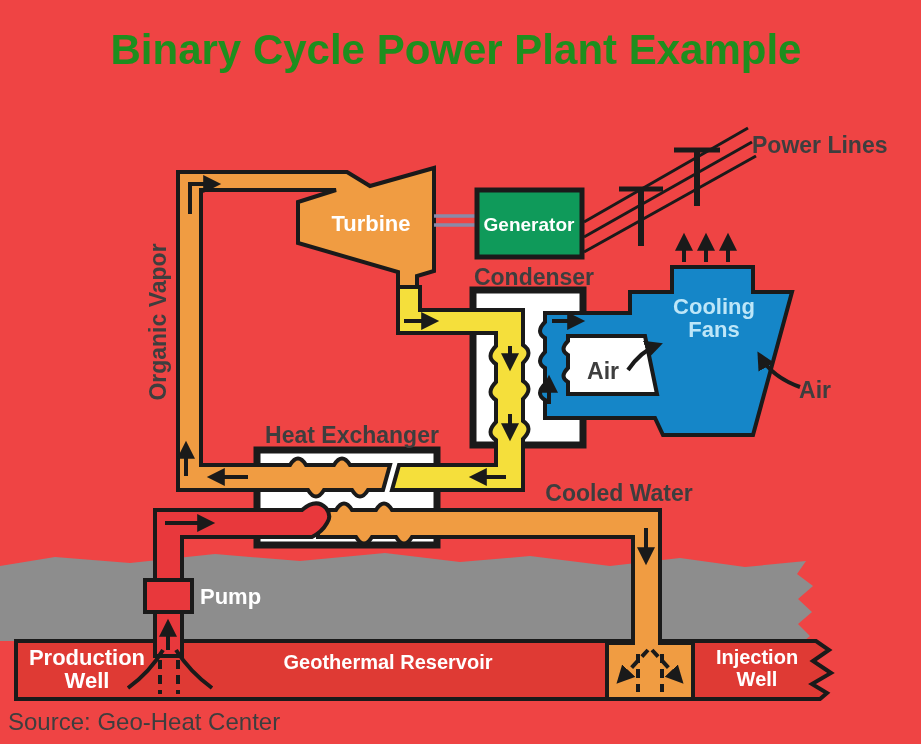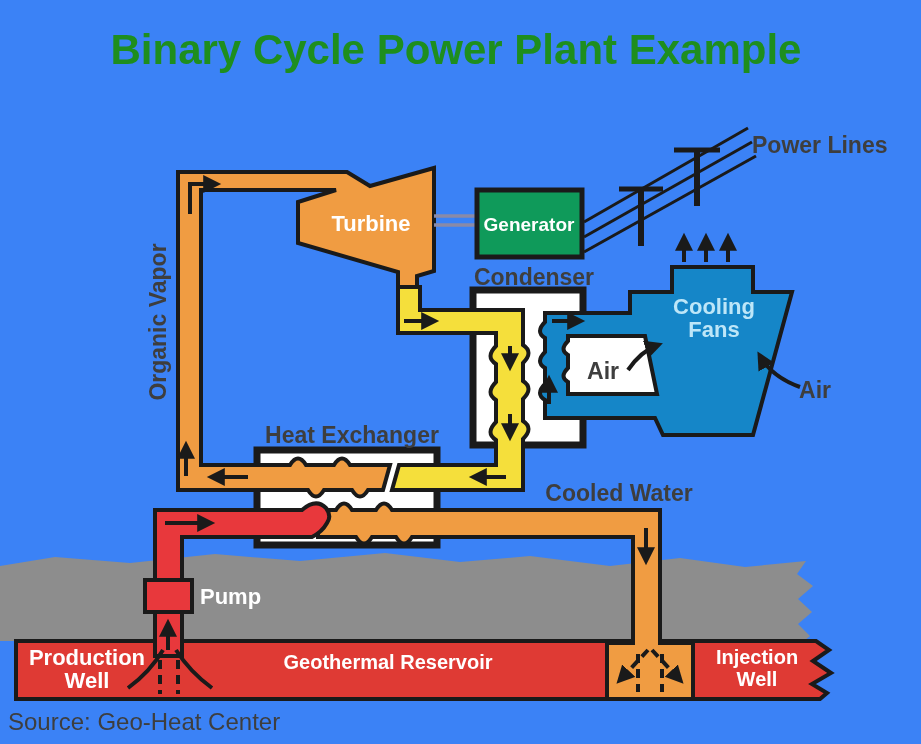--- a/index.html
+++ b/index.html
@@ -1,16 +1,16 @@
 <!DOCTYPE html>
 <html><head>
 <meta charset="utf-8">
 <style>
   html,body{margin:0;padding:0;background:#ffffff;}
-  .page{width:921px;height:744px;position:relative;background:#3b82f6;font-family:"Liberation Sans",sans-serif;}
+  .page{width:921px;height:744px;position:relative;background:#ef4444;font-family:"Liberation Sans",sans-serif;}
   svg{display:block;}
   
   .f-orange{fill:#F09C42;stroke:#1A1A1A;stroke-width:4;}
   .f-yellow{fill:#F5DF3B;stroke:#1A1A1A;stroke-width:4;}
   .f-red{fill:#E8383C;stroke:#1A1A1A;stroke-width:4;}
   .f-blue{fill:#1586C8;stroke:#1A1A1A;stroke-width:4;}
   .f-white{fill:#ffffff;stroke:#1A1A1A;stroke-width:4;}
   .f-ground{fill:#8D8D8D;stroke:none;}
   .f-reservoir{fill:#DF3A34;stroke:#1A1A1A;stroke-width:4;}
   .f-generator{fill:#0F9A5A;stroke:#1A1A1A;stroke-width:5;}

